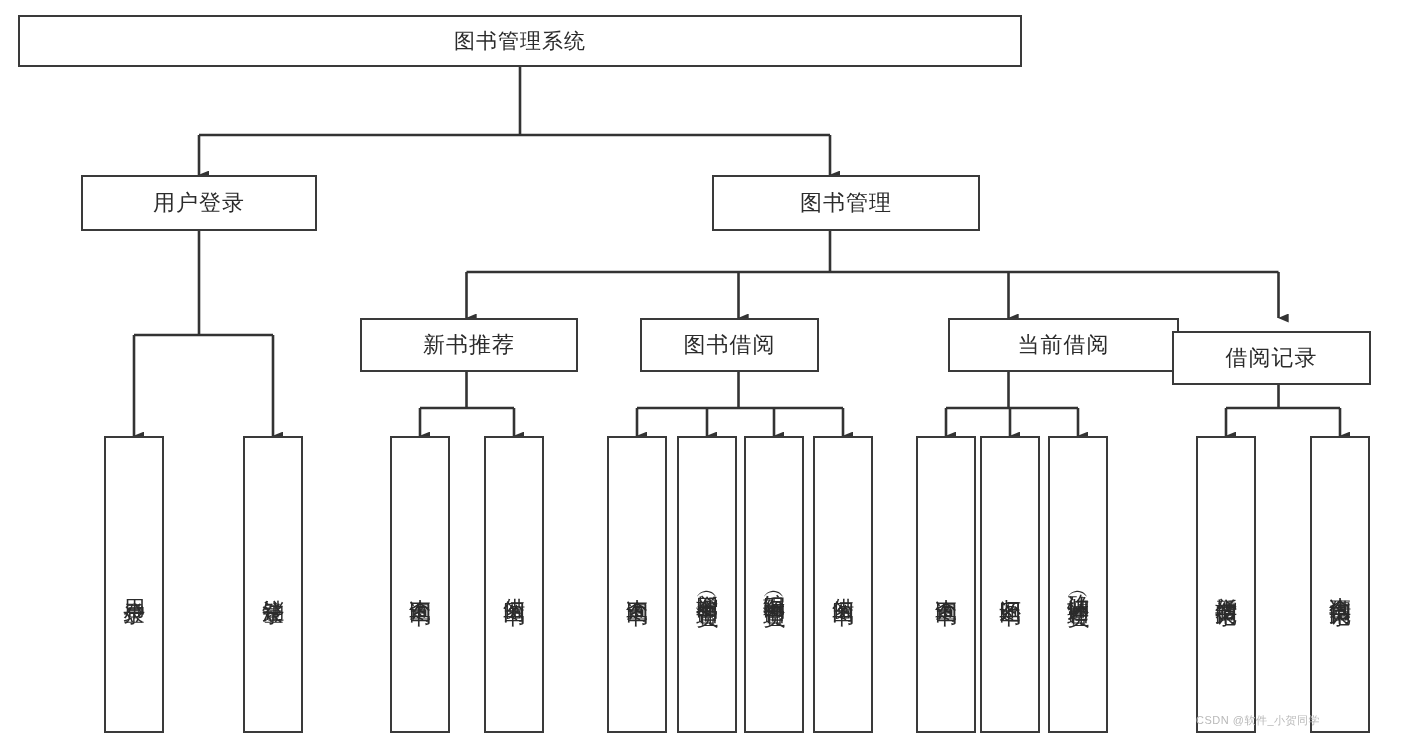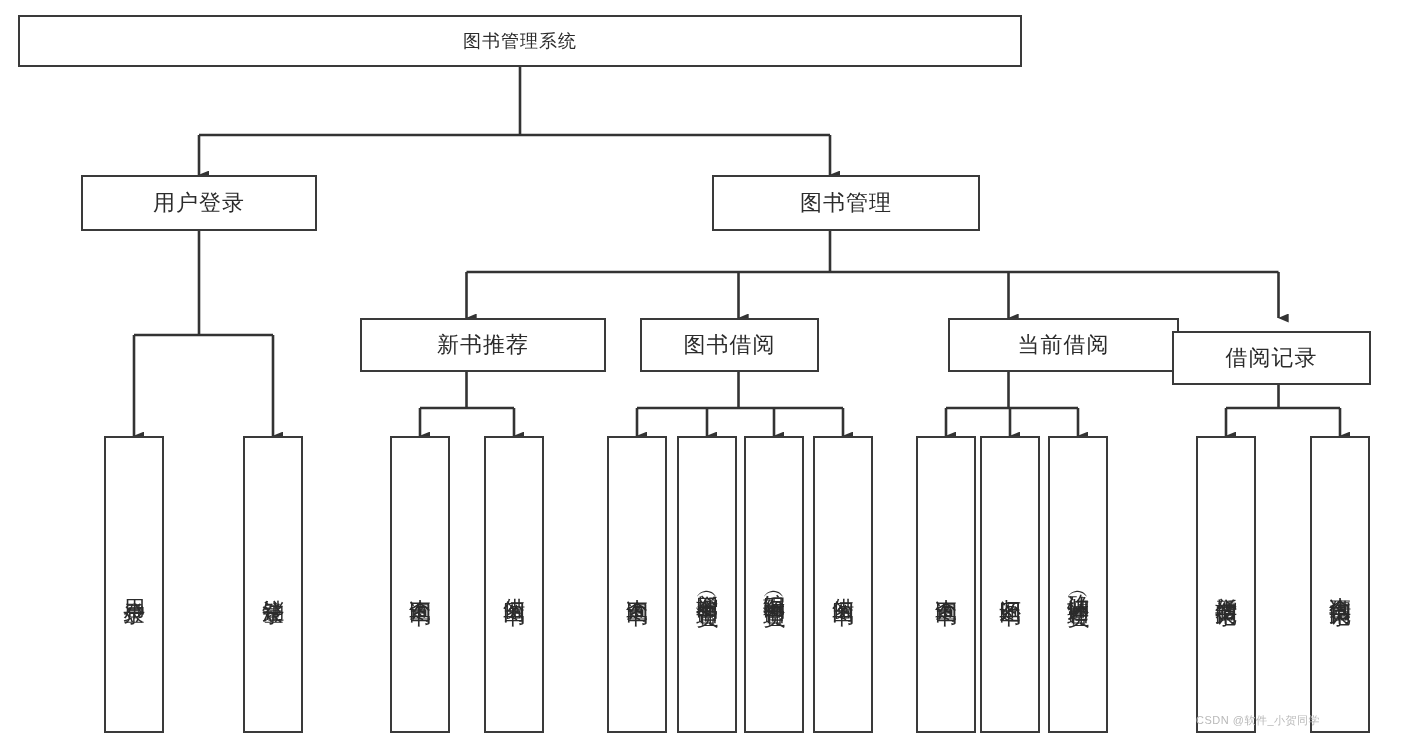--- a/index.html
+++ b/index.html
@@ -45,21 +45,21 @@
     font-size: 22px;
     letter-spacing: 1px;
   }
   .node.vertical .label {
     writing-mode: vertical-rl;
     text-orientation: upright;
     font-size: 22px;
     letter-spacing: 2px;
     max-height: 270px;
   }
-  .node.root .label { font-size: 18px; }
+  .node.root .label { font-size: 21px; }
   .watermark {
     position: absolute;
     color: #b9b9b9;
     font-size: 11px;
     white-space: nowrap;
     letter-spacing: 0.5px;
   }
 </style>
 </head>
 <body>
@@ -112,21 +112,21 @@
   <div id="nodes-layer">
       <div class="node horizontal root" style="left: 18px; top: 15px; width: 1004px; height: 52px;">
         <span class="label">图书管理系统</span>
       </div>
       <div class="node horizontal" style="left: 81px; top: 175px; width: 236px; height: 56px;">
         <span class="label">用户登录</span>
       </div>
       <div class="node horizontal" style="left: 712px; top: 175px; width: 268px; height: 56px;">
         <span class="label">图书管理</span>
       </div>
-      <div class="node horizontal" style="left: 360px; top: 318px; width: 246px; height: 54px;">
+      <div class="node horizontal" style="left: 360px; top: 318px; width: 218px; height: 54px;">
         <span class="label">新书推荐</span>
       </div>
       <div class="node horizontal" style="left: 640px; top: 318px; width: 179px; height: 54px;">
         <span class="label">图书借阅</span>
       </div>
       <div class="node horizontal" style="left: 948px; top: 318px; width: 231px; height: 54px;">
         <span class="label">当前借阅</span>
       </div>
       <div class="node horizontal" style="left: 1172px; top: 318px; width: 199px; height: 54px; margin-top: 13px;">
         <span class="label">借阅记录</span>

